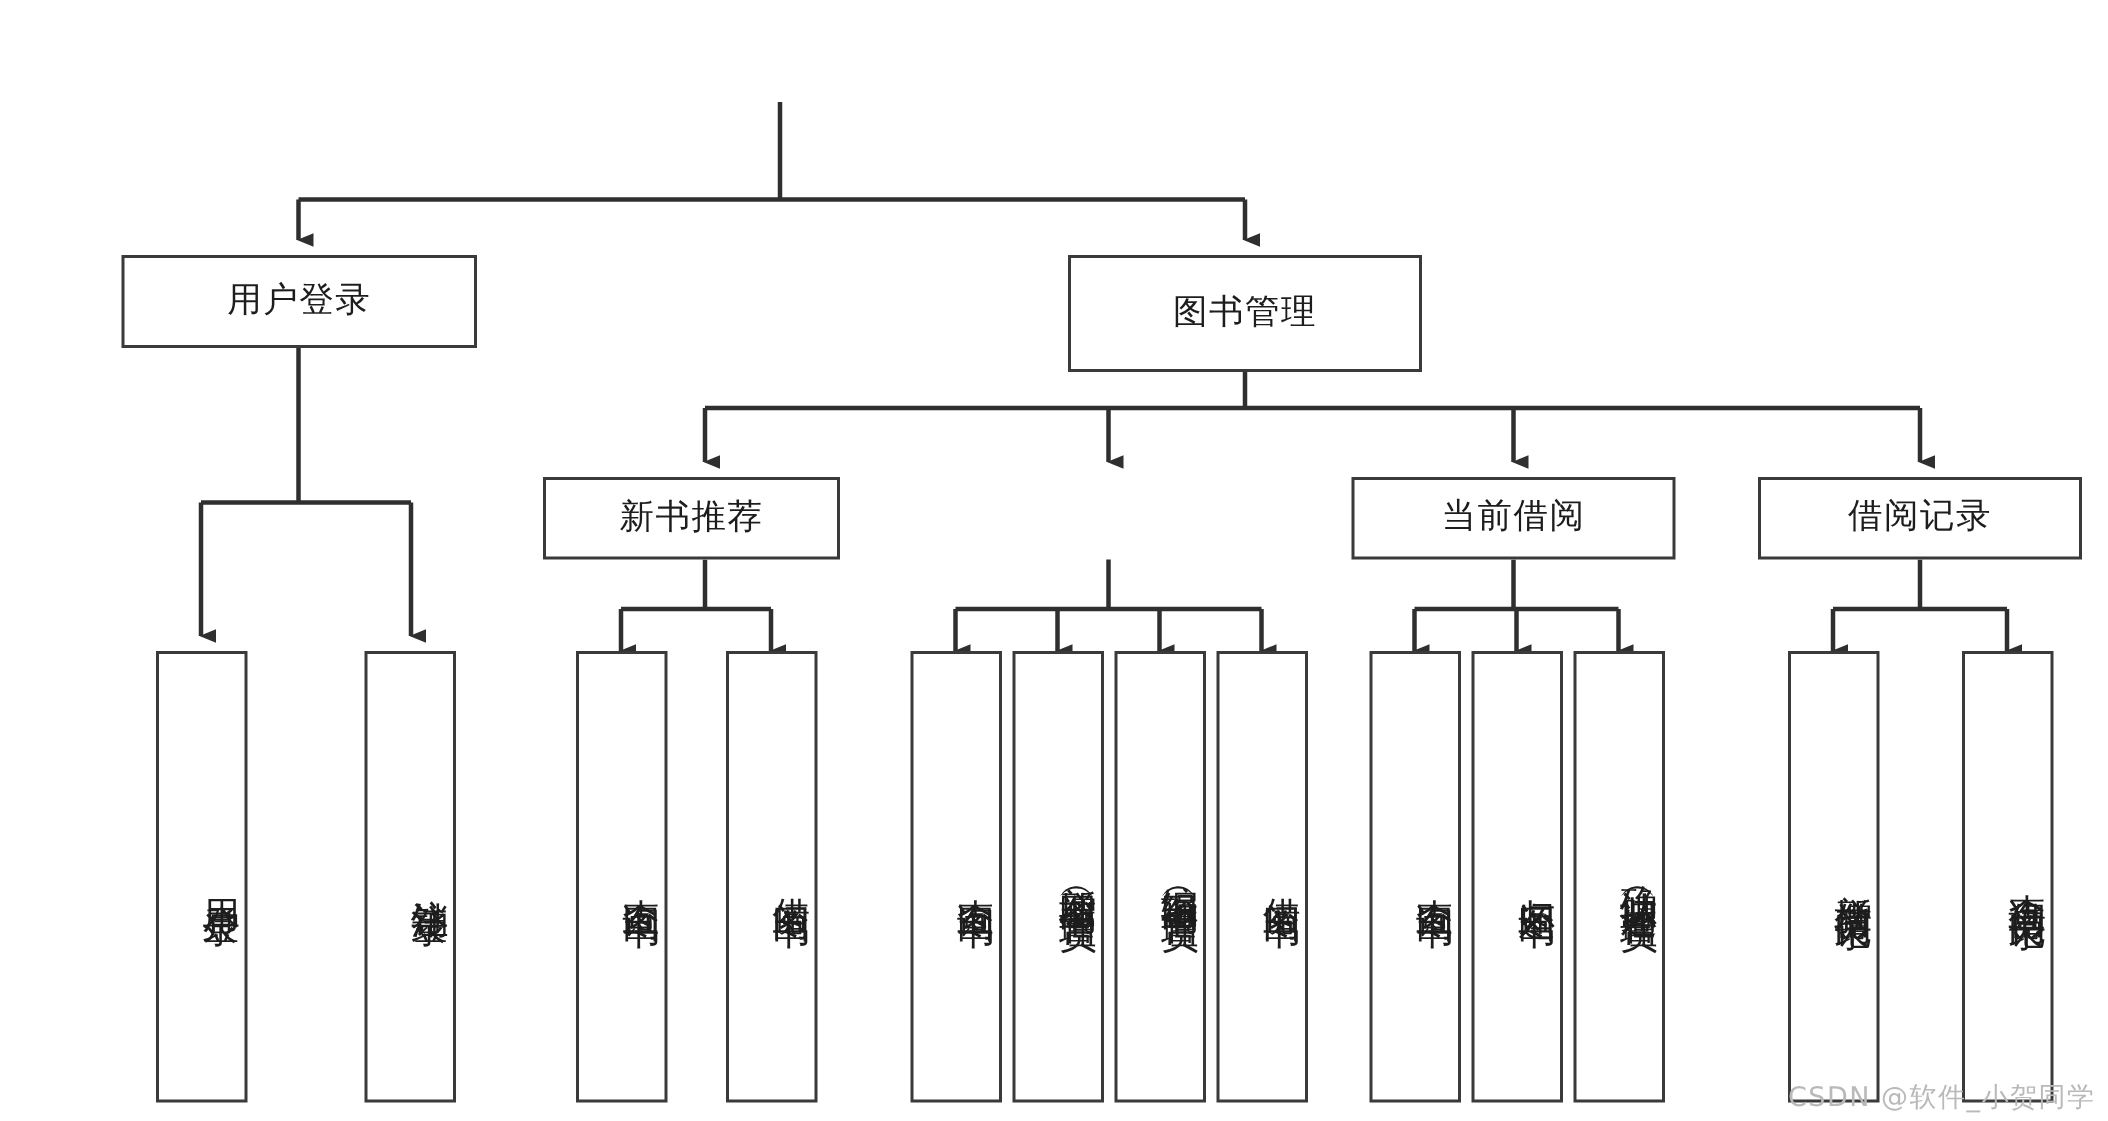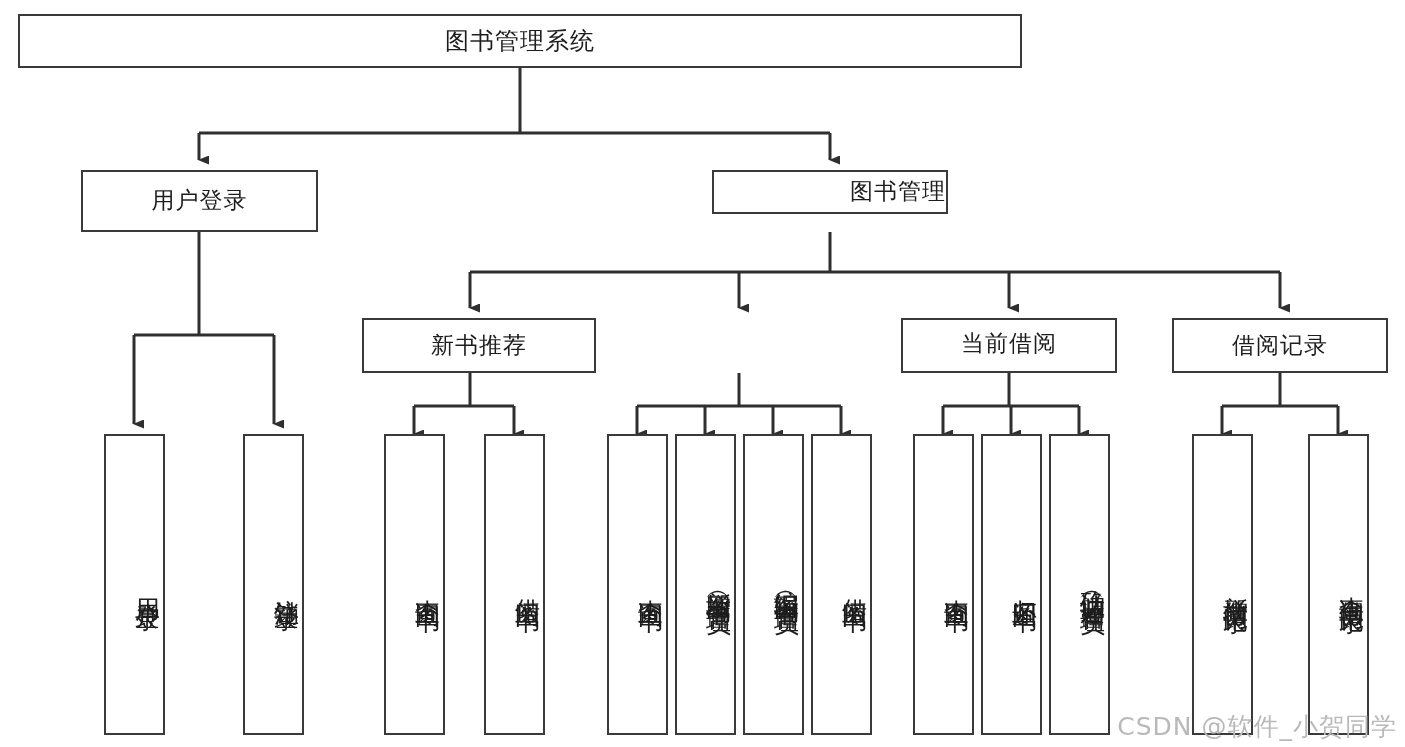--- a/index.html
+++ b/index.html
@@ -57,21 +57,21 @@
   .node-v .vtext {
     writing-mode: vertical-rl;
     text-orientation: upright;
     display: block;
     white-space: normal;
   }
   .watermark {
     position: absolute;
     right: 8px;
     bottom: 4px;
-    font-size: 25px;
+    font-size: 18px;
     color: #b9b9b9;
     letter-spacing: 1px;
     white-space: nowrap;
   }
 </style>
 </head>
 <body>
 
 <div id="canvas">
 
@@ -121,38 +121,35 @@
       <path d="M1011,406 L1011,434" marker-end="url(#arw)"></path>
       <path d="M1079,406 L1079,434" marker-end="url(#arw)"></path>
 
       <path d="M1280,373 L1280,406"></path>
       <path d="M1222,406 L1338,406"></path>
       <path d="M1222,406 L1222,434" marker-end="url(#arw)"></path>
       <path d="M1338,406 L1338,434" marker-end="url(#arw)"></path>
     </g>
   </svg>
 
-  <div class="node node-h node-root" style="left:18px; top:14px; width:1004px; height:54px;">
-    <span>图书管理系统</span>
-  </div>
 
   <div class="node node-h" style="left:81px; top:170px; width:237px; height:62px;">
     <span>用户登录</span>
   </div>
-  <div class="node node-h" style="left:712px; top:170px; width:236px; height:44px;justify-content:flex-end;">
+  <div class="node node-h" style="left:712px; top:170px; width:236px; height:78px;">
     <span>图书管理</span>
   </div>
 
-  <div class="node node-h" style="left:362px; top:318px; width:234px; height:55px;">
+  <div class="node node-h" style="left:362px; top:318px; width:198px; height:55px;">
     <span>新书推荐</span>
   </div>
   <div class="node node-h" style="left:901px; top:318px; width:216px; height:55px;font-family:Liberation Mono, monospace;">
     <span>当前借阅</span>
   </div>
-  <div class="node node-h" style="left:1172px; top:318px; width:216px; height:55px;">
+  <div class="node node-h" style="left:1172px; top:318px; width:216px; height:55px;font-family:Liberation Mono, monospace;">
     <span>借阅记录</span>
   </div>
 
   <div class="node node-v" style="left:104px; top:434px; width:61px; height:301px;">
     <span class="vtext">用户登录</span>
   </div>
   <div class="node node-v" style="left:243px; top:434px; width:61px; height:301px;">
     <span class="vtext">注销登录</span>
   </div>
 

